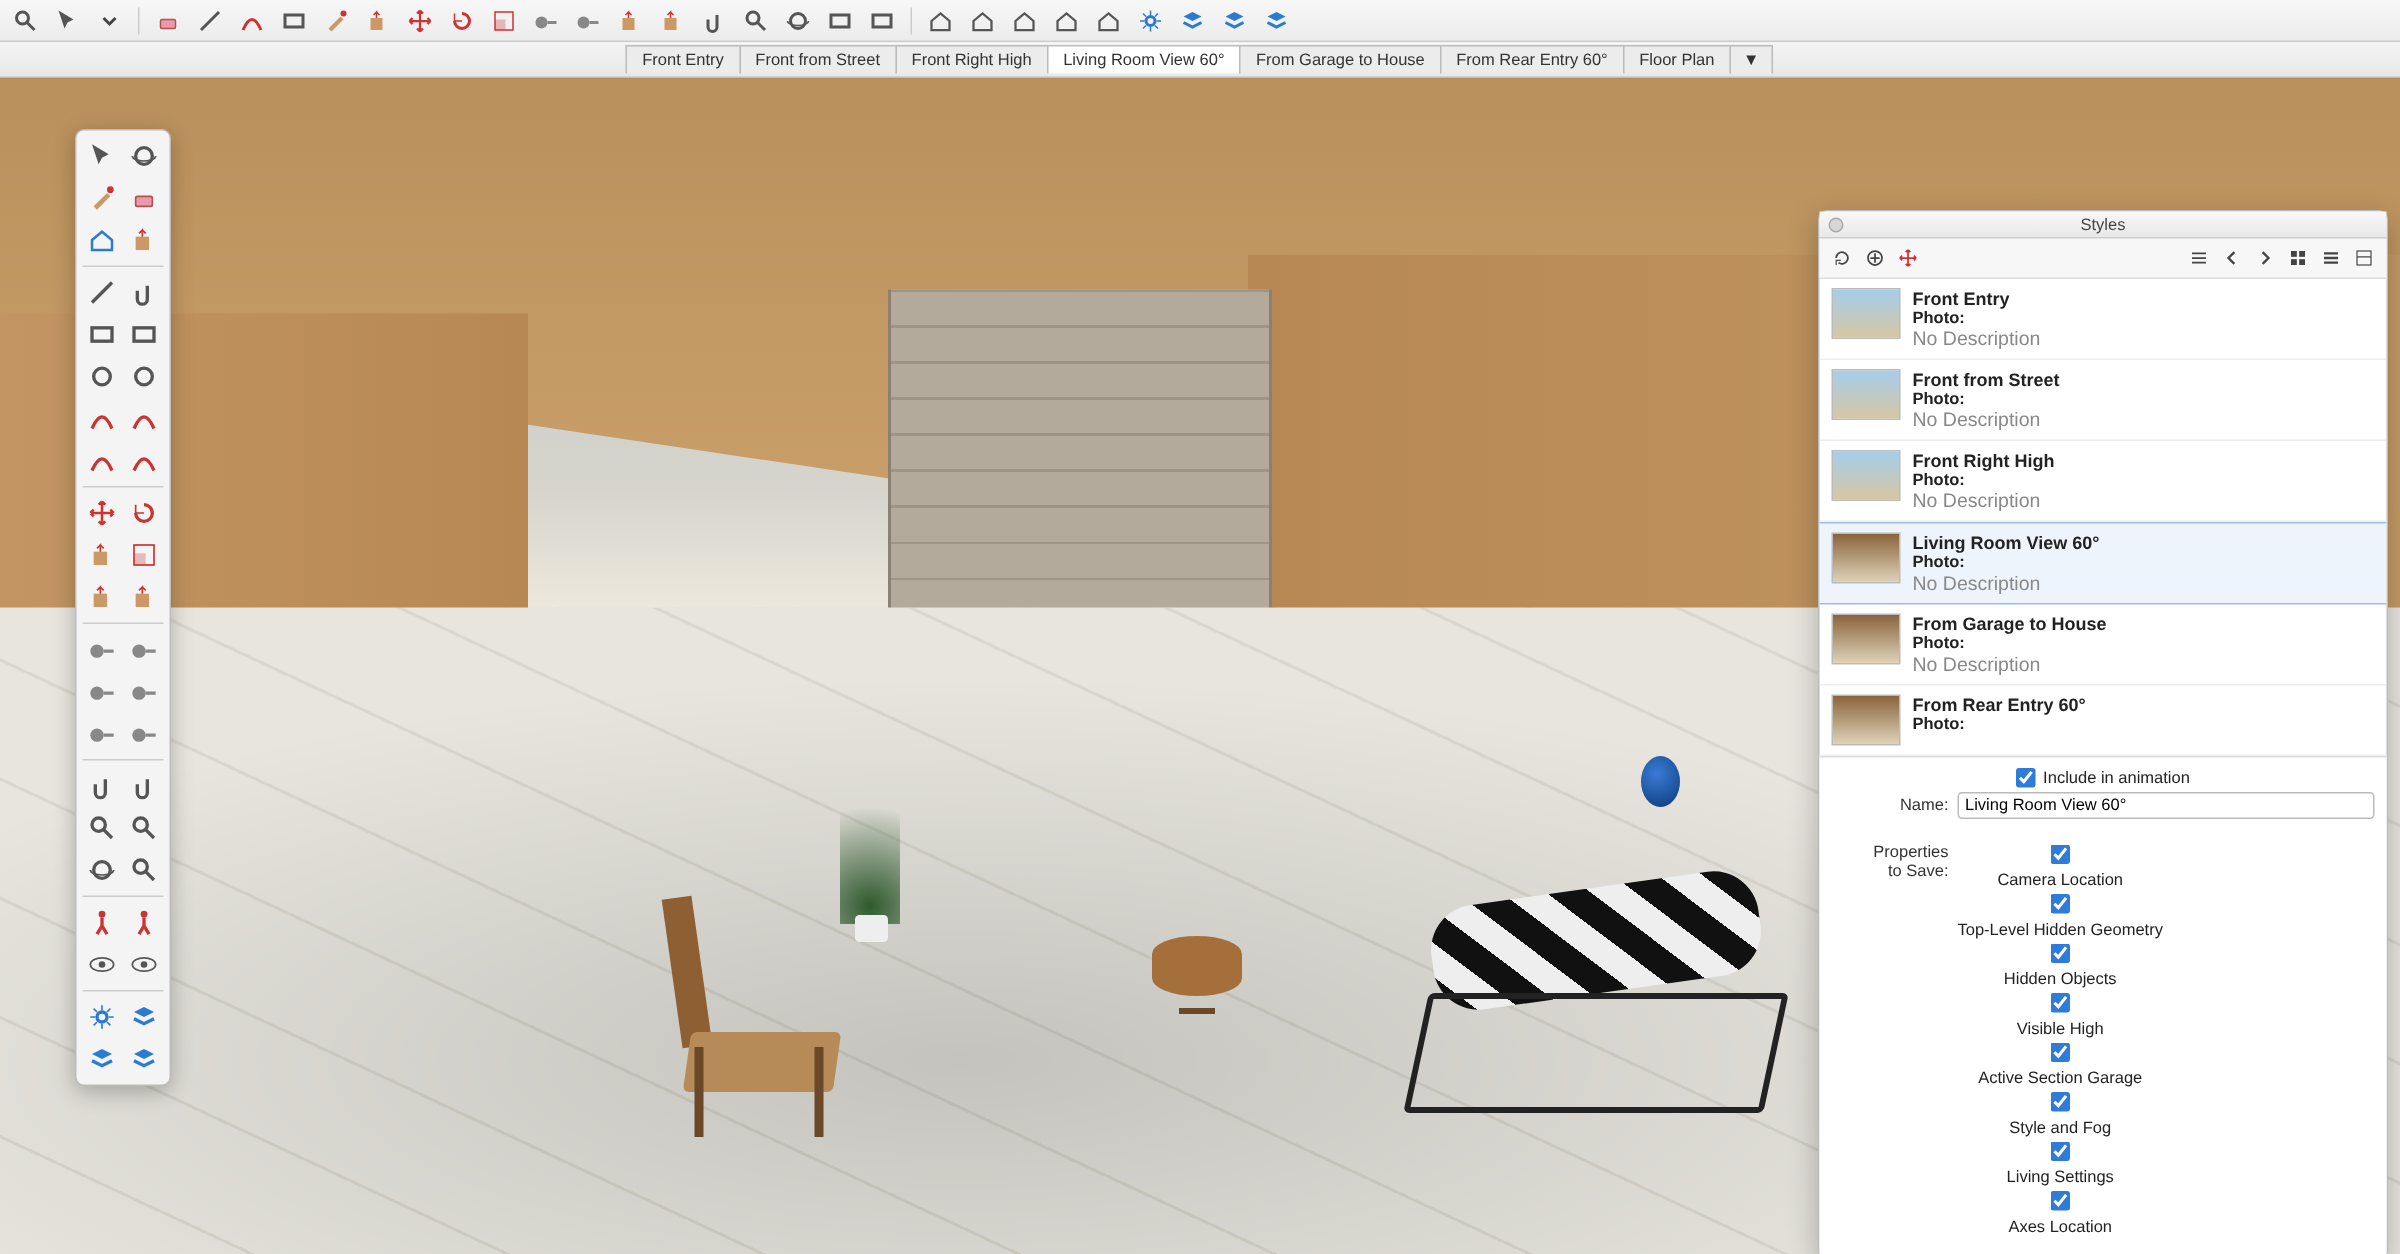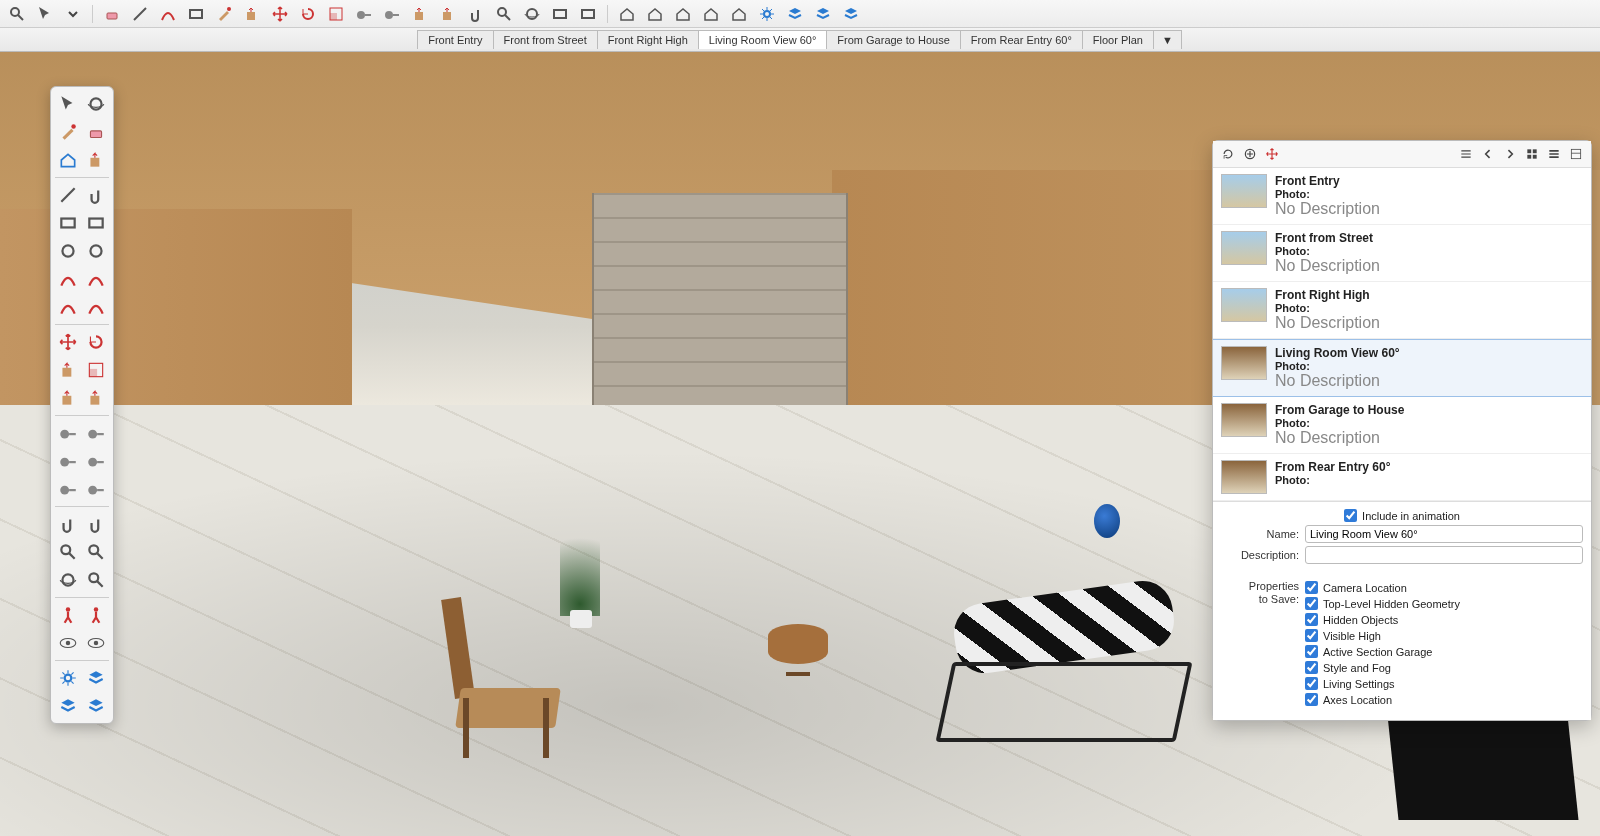--- a/index.html
+++ b/index.html
@@ -54,30 +54,30 @@
 .scenes-toolbar { display:flex; align-items:center; padding:4px 6px; gap:4px; border-bottom:1px solid #ddd; background:#f7f7f7; }
 .scenes-toolbar .spacer{ flex:1; }
 .st-btn{ width:18px; height:18px; display:flex; align-items:center; justify-content:center; cursor:pointer; color:#444; }
 .st-btn svg{ width:14px; height:14px; }
 .scene-list { max-height: 345px; overflow-y:auto; }
 .scene-item { display:flex; gap:8px; padding:6px 8px; border-bottom:1px solid #eee; cursor:pointer; }
 .scene-item.selected { background:#eef4fb; border:1px solid #9cc0e8; border-left:none; border-right:none; }
 .scene-thumb { width:46px; height:34px; background:linear-gradient(#9ec7ea, #d8c9a6); border:1px solid #bbb; flex-shrink:0; }
 .scene-text .title{ font-weight:600; font-size:12px; }
 .scene-text .photo{ font-size:11px; font-weight:600; }
-.scene-text .desc{ font-size:16px; color:#888; }
+.scene-text .desc{ font-size:13px; color:#888; }
 .scene-details { padding:6px 8px 10px; border-top:1px solid #ddd; background:#fff; }
 .detail-row{ display:flex; align-items:center; gap:6px; margin:3px 0; }
 .detail-row label.k{ width:78px; text-align:right; color:#333; font-size:11px;}
 .detail-row input[type=text]{ flex:1; border:1px solid #bbb; border-radius:3px; padding:2px 4px; font-size:11px; height:18px; }
 .chk{ display:flex; align-items:center; gap:5px; font-size:11px; margin:1px 0 1px 84px;}
 .chk input{ accent-color:#2f7bd9; width:13px; height:13px;}
 .chk.first{ margin-left:0; justify-content:center;}
 .props-col { margin-left: 84px; display: flex; flex-direction: column; gap: 1px; }
-.props-col .chk{ margin-left: 0; }
+.props-col .chk{ margin-left: 0; flex-direction: column; }
 </style>
 </head>
 <body>
 
 <div class="top-toolbar" id="top-toolbar">
     <div class="tb-btn">
       <svg viewBox="0 0 18 18">
         <circle cx="7" cy="7" r="4" fill="none" stroke="#555" stroke-width="2"></circle>
         <line x1="10" y1="10" x2="15" y2="15" stroke="#555" stroke-width="2"></line>
       </svg>
@@ -520,20 +520,24 @@
     </div>
     <div class="tp-btn">
       <svg viewBox="0 0 18 18">
         <path d="M3 6l6-3 6 3-6 3z" fill="#2a7bd1"></path>
         <path d="M3 10l6 3 6-3" fill="none" stroke="#2a7bd1" stroke-width="2"></path>
       </svg>
     </div>
   </div>
 
 <div class="panel-stack">
+  <div class="panel-header collapsed">
+    <span class="dot"></span>
+    <span>Styles</span>
+  </div>
   <div class="scenes-toolbar" id="scenes-toolbar">
       <div class="st-btn">
         <svg viewBox="0 0 18 18">
           <path d="M4 9a5 5 0 1 1 2 4" fill="none" stroke="#444" stroke-width="1.5"></path>
           <path d="M4 15v-4h4" fill="none" stroke="#444"></path>
         </svg>
       </div>
       <div class="st-btn">
         <svg viewBox="0 0 18 18">
           <circle cx="9" cy="9" r="6" fill="none" stroke="#444" stroke-width="1.5"></circle>
@@ -632,24 +636,20 @@
     </div>
   <div class="scene-details">
     <div class="chk first" style="margin-left:0;justify-content:center;">
       <input type="checkbox" id="inc-chk" checked="" style="">
       <span>Include in animation</span>
     </div>
     <div class="detail-row">
       <label class="k">Name:</label>
       <input type="text" value="Living Room View 60°" style="">
     </div>
-    <div class="detail-row">
-      <label class="k">Description:</label>
-      <input type="text" value="" style="">
-    </div>
     <div class="detail-row" style="align-items:flex-start;margin-top:16px;">
       <label class="k" style="line-height:1.2;">
         <span>Properties</span><br>
         <span>to Save:</span>
       </label>
       <div class="props-col" id="props-col" style="margin-left:0;">
           <label class="chk">
             <input type="checkbox" checked="" style="">
             <span>Camera Location</span>
           </label>

